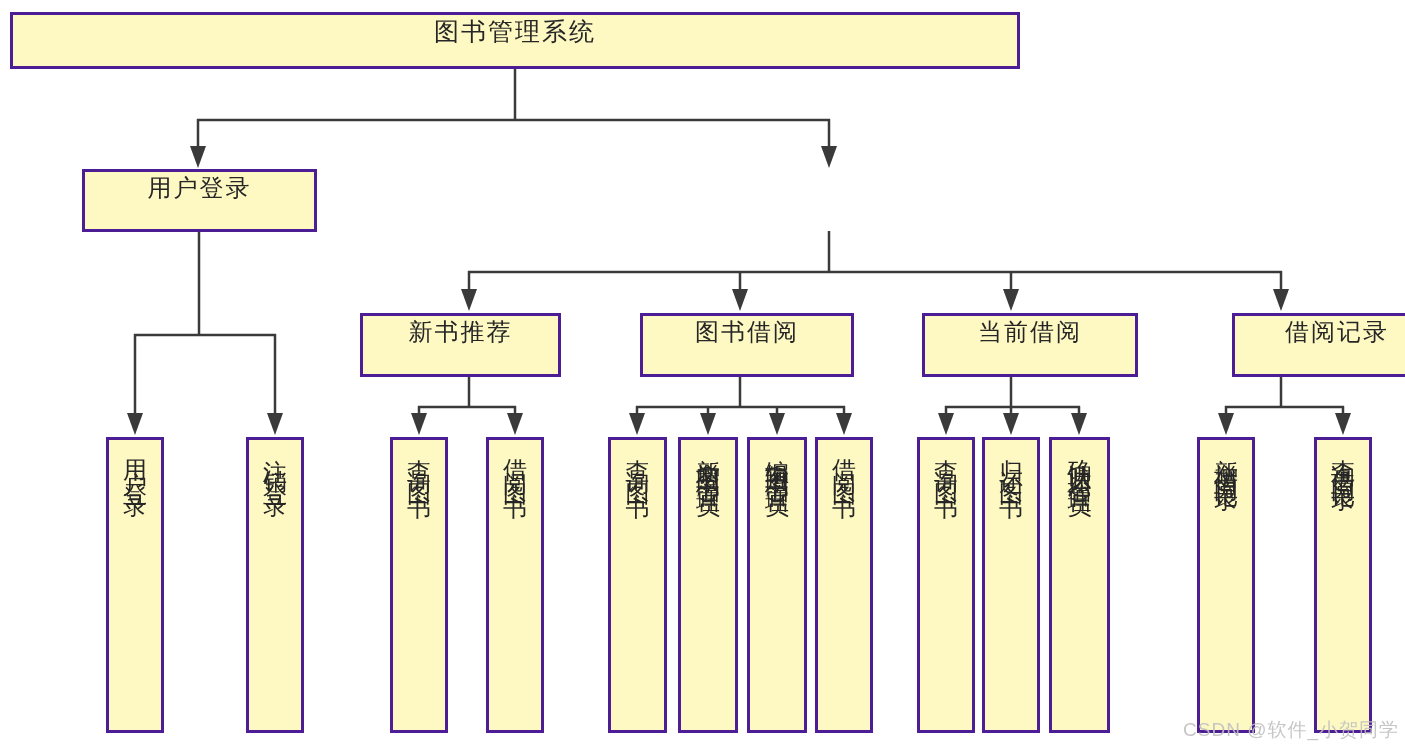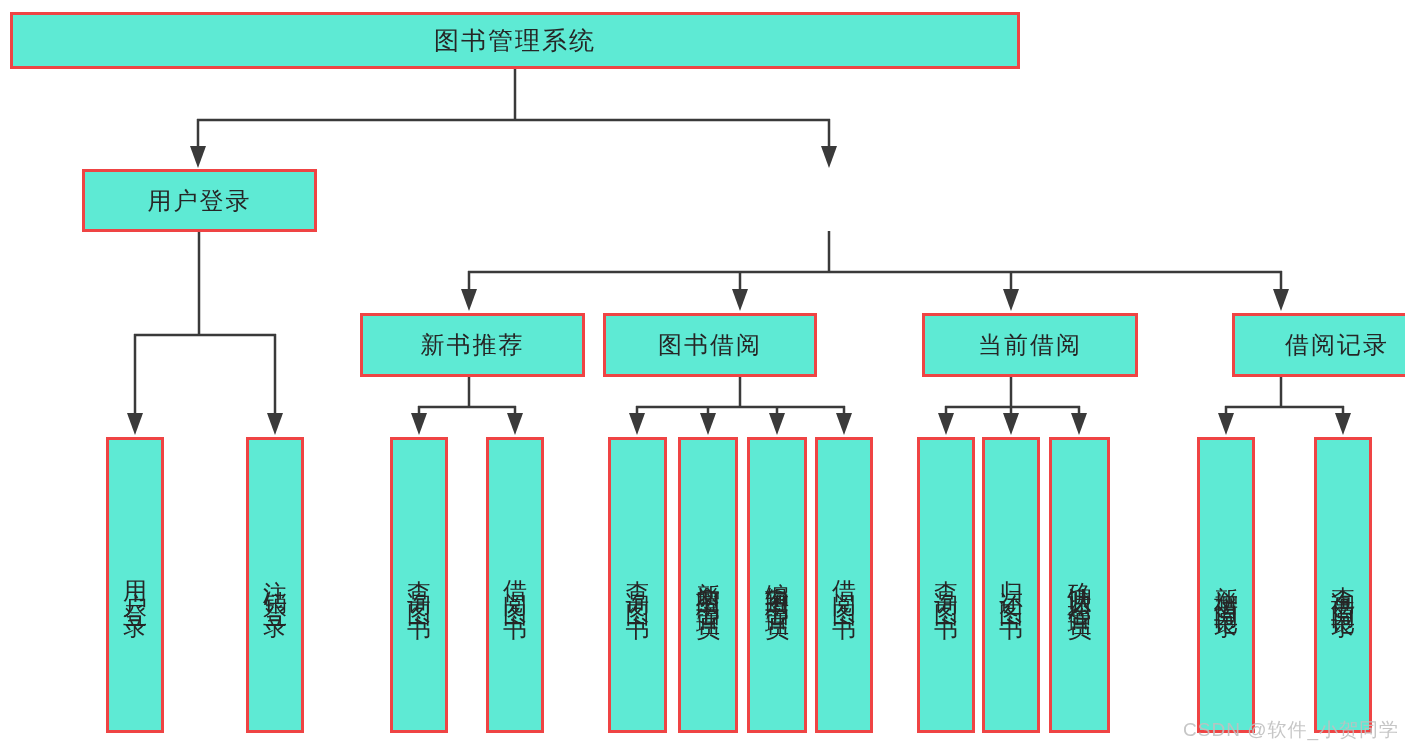--- a/index.html
+++ b/index.html
@@ -7,24 +7,24 @@
     position:relative;
     width:1405px;height:747px;
     background:#ffffff;
     font-family:"Liberation Sans", sans-serif;
     overflow:hidden;
   }
   .connectors{position:absolute;left:0;top:0;pointer-events:none;}
   .box{
     position:absolute;
     box-sizing:border-box;
-    background:#5eead4;
-    border:3px solid #ef4444;
+    background:#fef9c3;
+    border:3px solid #4c1d95;
     display:flex;
-    align-items:center;
+    align-items:flex-start;
     justify-content:center;
     color:#262626;
   }
   .hlabel{
     font-size:24px;
     letter-spacing:2px;
     white-space:nowrap;
     color:#262626;
   }
   .root .hlabel{font-size:25px;}
@@ -123,24 +123,24 @@
   </svg>
 
   <div class="box root" style="left:10px;top:12px;width:1010px;height:57px">
     <span class="hlabel">图书管理系统</span>
   </div>
 
   <div class="box" style="left:82px;top:169px;width:235px;height:63px">
     <span class="hlabel">用户登录</span>
   </div>
 
-  <div class="box" style="left:360px;top:313px;width:225px;height:64px">
+  <div class="box" style="left:360px;top:313px;width:201px;height:64px">
     <span class="hlabel">新书推荐</span>
   </div>
-  <div class="box" style="left:603px;top:313px;width:214px;height:64px">
+  <div class="box" style="left:640px;top:313px;width:214px;height:64px">
     <span class="hlabel">图书借阅</span>
   </div>
   <div class="box" style="left:922px;top:313px;width:216px;height:64px">
     <span class="hlabel">当前借阅</span>
   </div>
   <div class="box" style="left:1232px;top:313px;width:210px;height:64px">
     <span class="hlabel">借阅记录</span>
   </div>
 
   <div class="box leaf ls-a" style="left:106px;top:437px;width:58px;height:296px">

